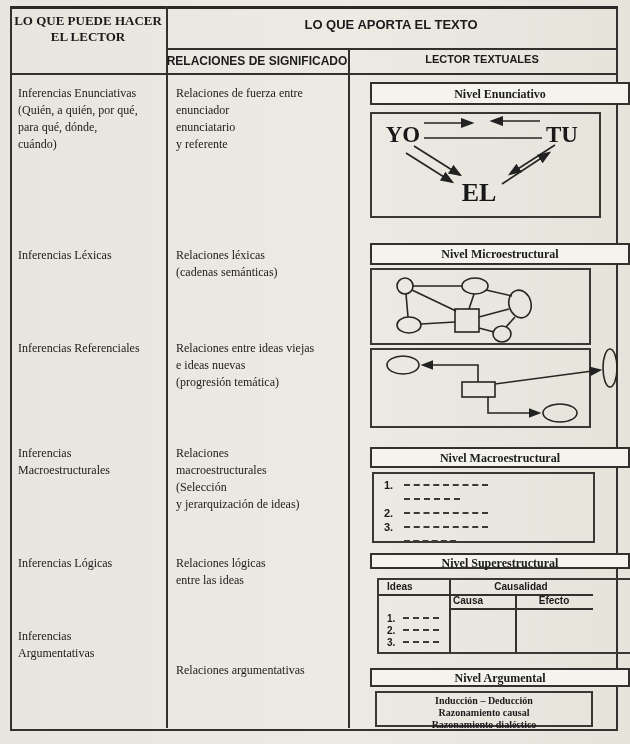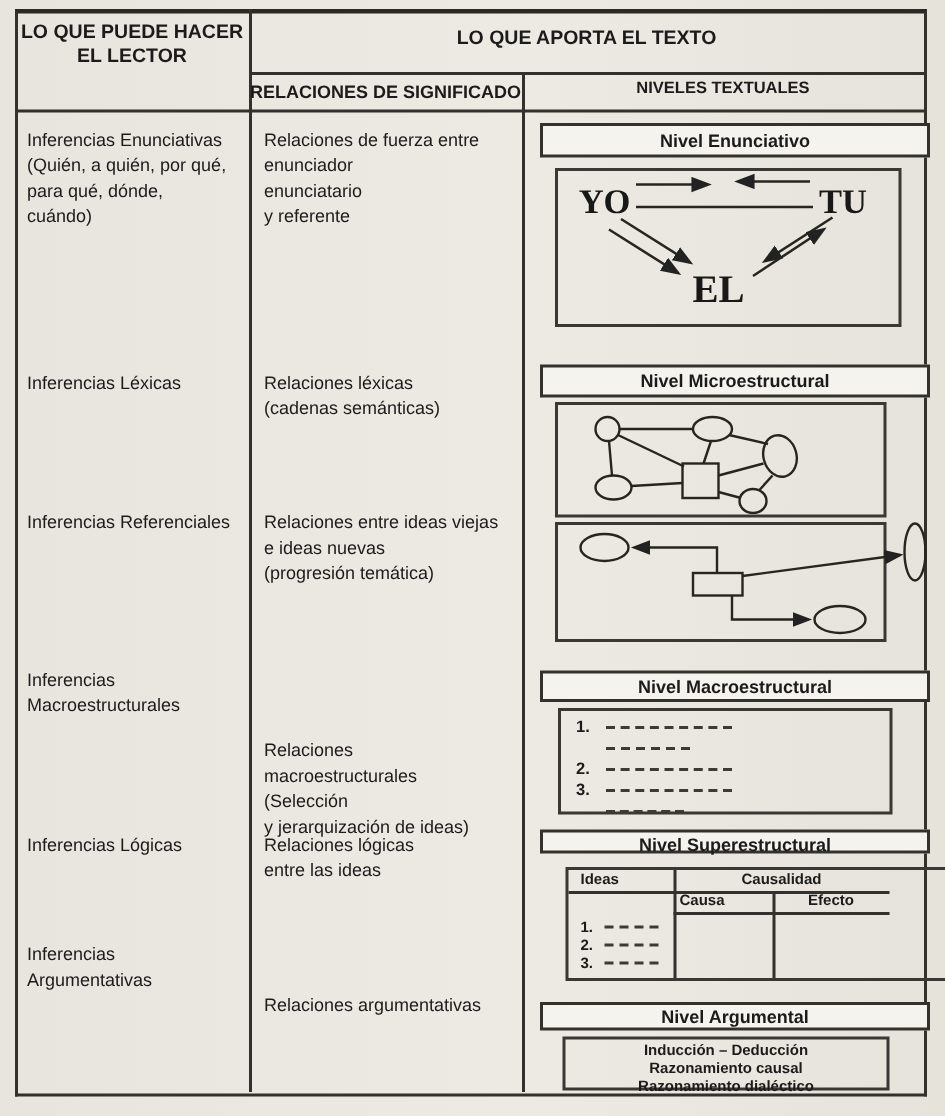--- a/index.html
+++ b/index.html
@@ -2,29 +2,29 @@
 <html><head>
 <meta charset="utf-8">
 <style>
   html,body{margin:0;padding:0;background:#dcd9d2;}
   .page{
     position:relative;width:630px;height:744px;overflow:hidden;
     background:linear-gradient(90deg,#e8e5df 0%,#edeae4 55%,#e6e3db 100%);
     font-family:"Liberation Sans",sans-serif;color:#1b1b1b;
   }
   .abs{position:absolute;}
-  .pre{white-space:pre-line;}
+  .pre{white-space:pre-line;font-family:Liberation Serif, serif;}
   .line{position:absolute;background:#33312d;}
   .outer{position:absolute;left:10px;top:6px;width:604px;height:720px;
     border:2px solid #33312d;border-top:3px solid #2a2926;}
   .hdr{font-weight:bold;text-align:center;}
   .cell-text{font-size:12px;line-height:17px;}
-  .banner{position:absolute;left:360px;width:260px;border:2px solid #33312d;
+  .banner{position:absolute;left:370px;width:260px;border:2px solid #33312d;
     background:#f5f3ee;text-align:center;font-weight:bold;font-size:12px;
-    box-sizing:border-box;}
+    box-sizing:border-box;font-family:Liberation Serif, serif;}
   .cbox{position:absolute;border:2px solid #3a3834;box-sizing:border-box;}
   .macro-row{display:flex;align-items:center;height:13px;margin:1px 0 0 10px;}
   .macro-num{width:20px;font-weight:bold;font-size:11px;}
   .dashline{height:0;border-top:2px dashed #3c3a36;}
   .dashline.long{width:84px;}
   .dashline.mid{width:52px;}
   .dashline.short{width:56px;}
   .sup-label{position:absolute;font-weight:bold;font-size:10px;}
   .idea-row{display:flex;align-items:center;height:12px;}
   .idea-num{width:16px;font-weight:bold;font-size:10px;}
@@ -40,21 +40,21 @@
   <div class="outer"></div>
   <div class="line" style="left:166px;top:6px;width:2px;height:722px;"></div>
   <div class="line" style="left:348px;top:48px;width:2px;height:680px;"></div>
   <div class="line" style="left:166px;top:48px;width:450px;height:2px;"></div>
   <div class="line" style="left:10px;top:73px;width:606px;height:2px;"></div>
 
   <div class="abs hdr pre" style="left:10px;top:13px;width:156px;font-size:13px;line-height:16px;">LO QUE PUEDE HACER
 EL LECTOR</div>
   <div class="abs hdr" style="left:166px;top:17px;width:450px;font-size:13px;">LO QUE APORTA EL TEXTO</div>
   <div class="abs hdr" style="left:166px;top:54px;width:182px;font-size:12px;">RELACIONES DE SIGNIFICADO</div>
-  <div class="abs hdr" style="left:348px;top:53px;width:268px;font-size:11px;">NIVELES TEXTUALES</div>
+  <div class="abs hdr" style="left:348px;top:53px;width:268px;font-size:11px;">LECTOR TEXTUALES</div>
 
   <div class="abs cell-text pre" style="left:18px;top:85px;width:145px;">Inferencias Enunciativas
 (Quién, a quién, por qué,
 para qué, dónde,
 cuándo)</div>
   <div class="abs cell-text pre" style="left:18px;top:247px;width:145px;">Inferencias Léxicas</div>
   <div class="abs cell-text pre" style="left:18px;top:340px;width:145px;">Inferencias Referenciales</div>
   <div class="abs cell-text pre" style="left:18px;top:445px;width:145px;">Inferencias
 Macroestructurales</div>
   <div class="abs cell-text pre" style="left:18px;top:555px;width:145px;">Inferencias Lógicas</div>
@@ -63,21 +63,21 @@
 
   <div class="abs cell-text pre" style="left:176px;top:85px;width:168px;">Relaciones de fuerza entre
 enunciador
 enunciatario
 y referente</div>
   <div class="abs cell-text pre" style="left:176px;top:247px;width:168px;">Relaciones léxicas
 (cadenas semánticas)</div>
   <div class="abs cell-text pre" style="left:176px;top:340px;width:170px;">Relaciones entre ideas viejas
 e ideas nuevas
 (progresión temática)</div>
-  <div class="abs cell-text pre" style="left:176px;top:445px;width:170px;margin-top:47px;">Relaciones
+  <div class="abs cell-text pre" style="left:176px;top:445px;width:170px;">Relaciones
 macroestructurales
 (Selección
 y jerarquización de ideas)</div>
   <div class="abs cell-text pre" style="left:176px;top:555px;width:168px;">Relaciones lógicas
 entre las ideas</div>
   <div class="abs cell-text pre" style="left:176px;top:662px;width:168px;">Relaciones argumentativas</div>
 
   <div class="banner" style="top:82px;height:23px;line-height:20px;">
     <span>Nivel Enunciativo</span>
   </div>

